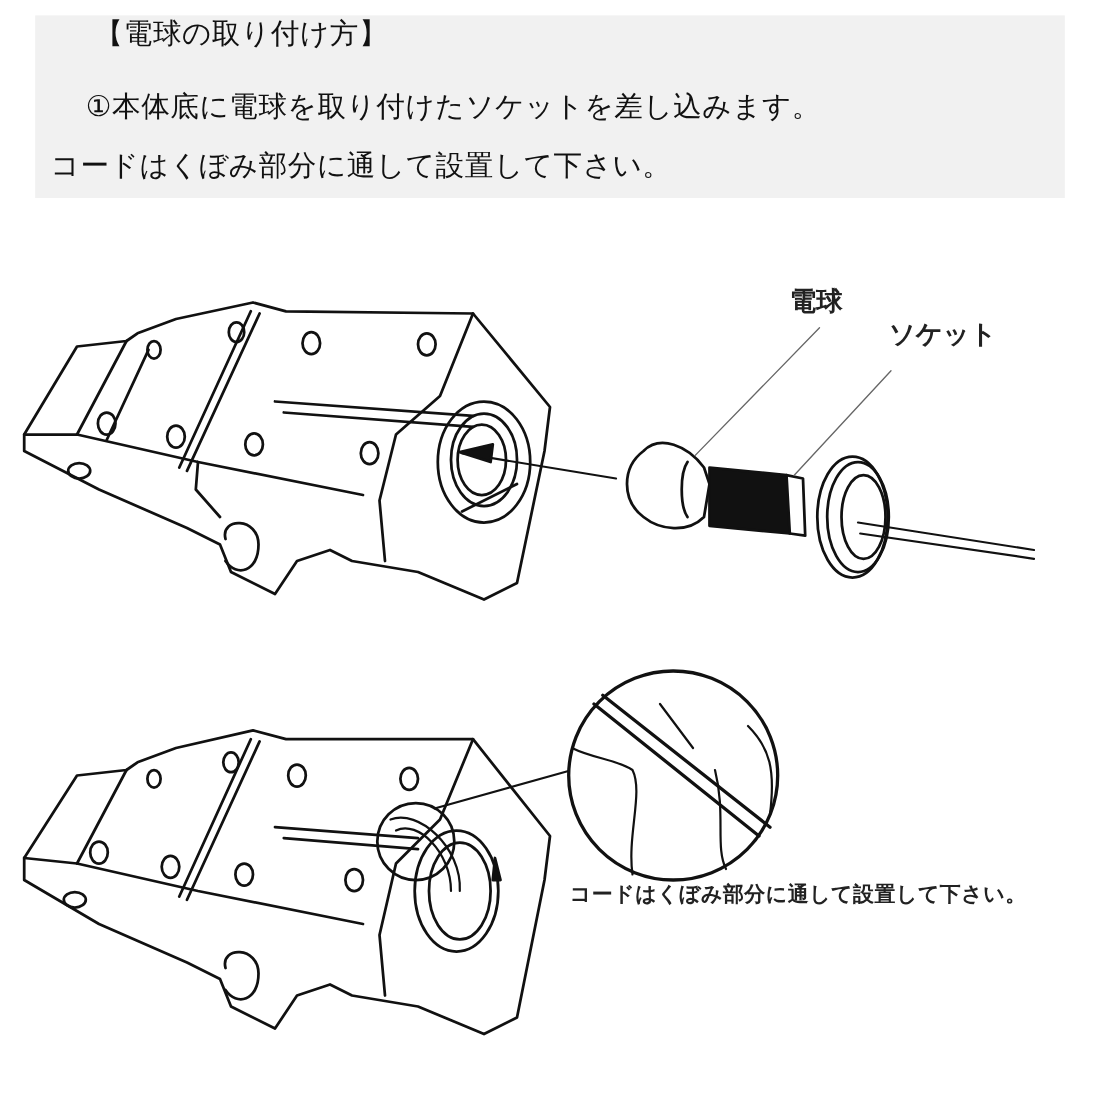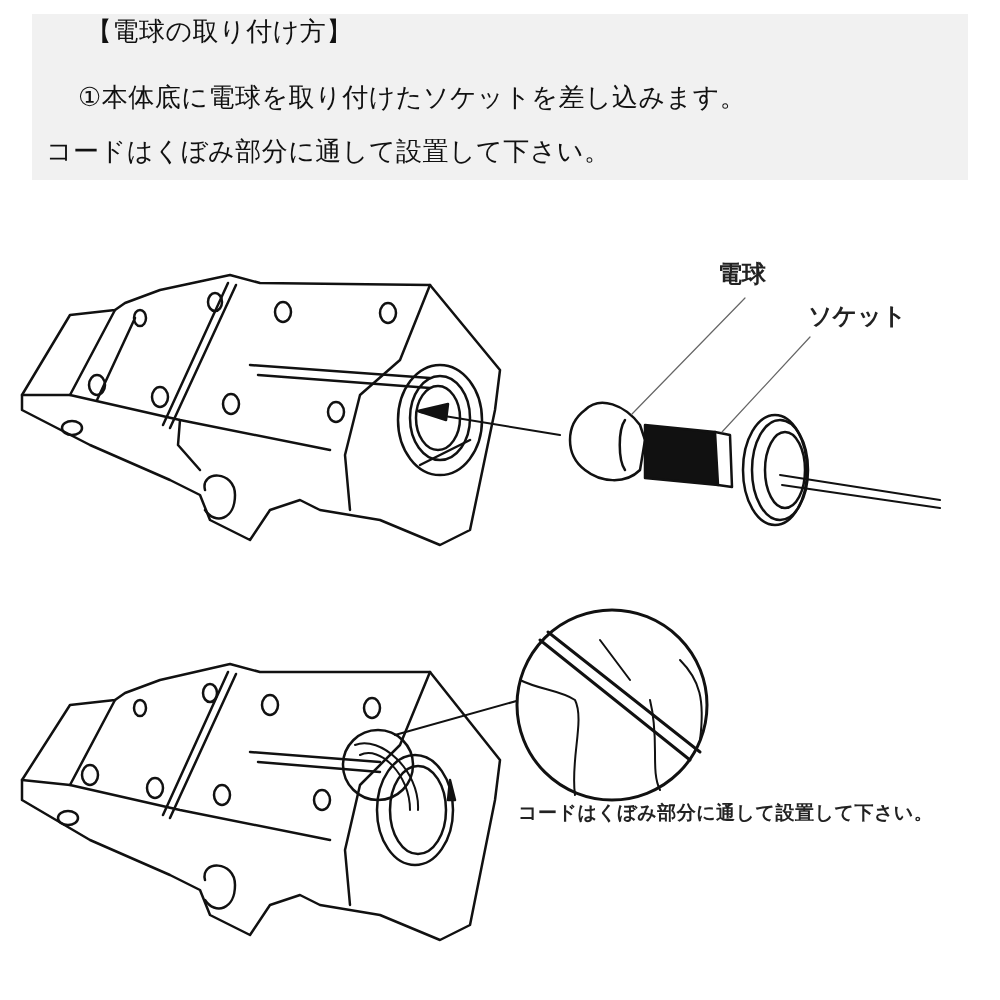--- a/index.html
+++ b/index.html
@@ -96,14 +96,14 @@
   <g>
     <circle cx="612" cy="705" r="95" fill="#fff" stroke-width="3"></circle>
     <path d="M540,640 L690,760 M548,632 L700,752" stroke-width="3"></path>
     <path d="M520,680 C540,690 560,690 575,700 C585,720 570,760 575,795" stroke-width="2"></path>
     <path d="M600,640 L630,680 M650,700 C660,740 650,770 660,790" stroke-width="2"></path>
     <path d="M680,660 C700,680 705,700 700,740" stroke-width="2"></path>
   </g>
 </svg>
 
 <div class="lbl" style="left:718px; top:258px;">電球</div>
-<div class="lbl" style="left:808px; top:300px;text-align:center;">ソケット</div>
+<div class="lbl" style="left:808px; top:288px;text-align:center;">ソケット</div>
 <div class="caption">コードはくぼみ部分に通して設置して下さい。</div>
 
 </body></html>

